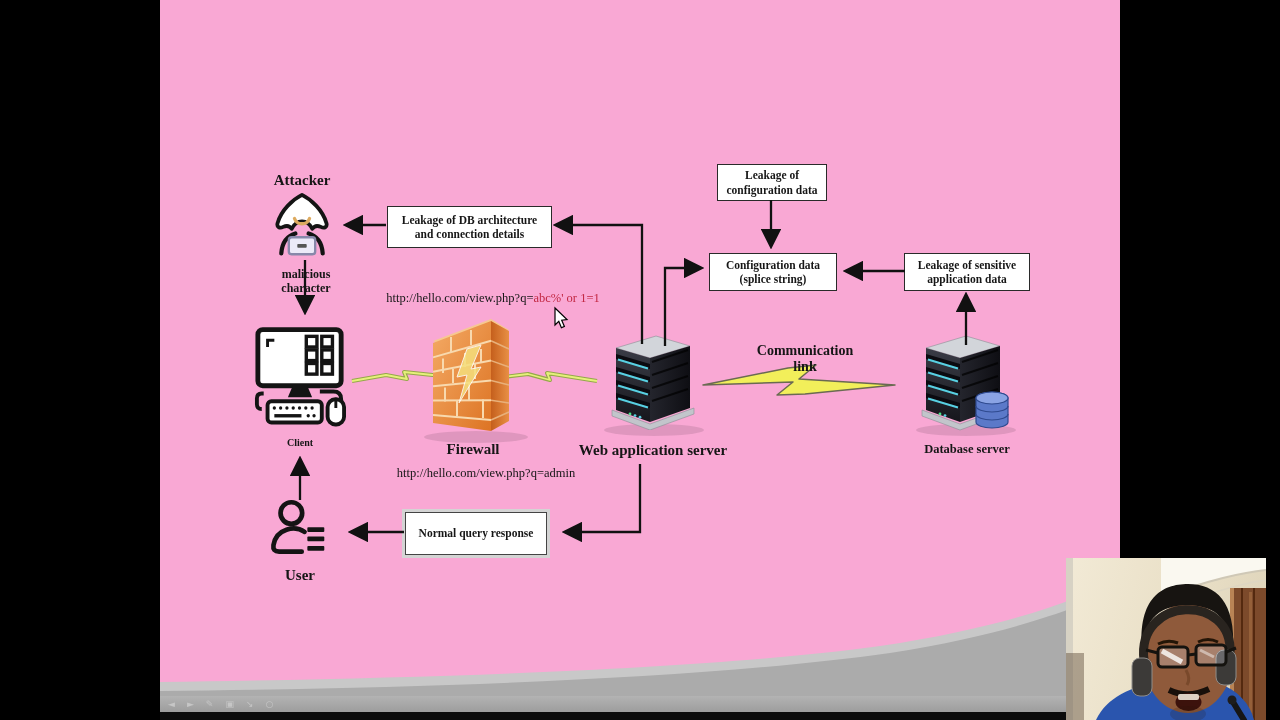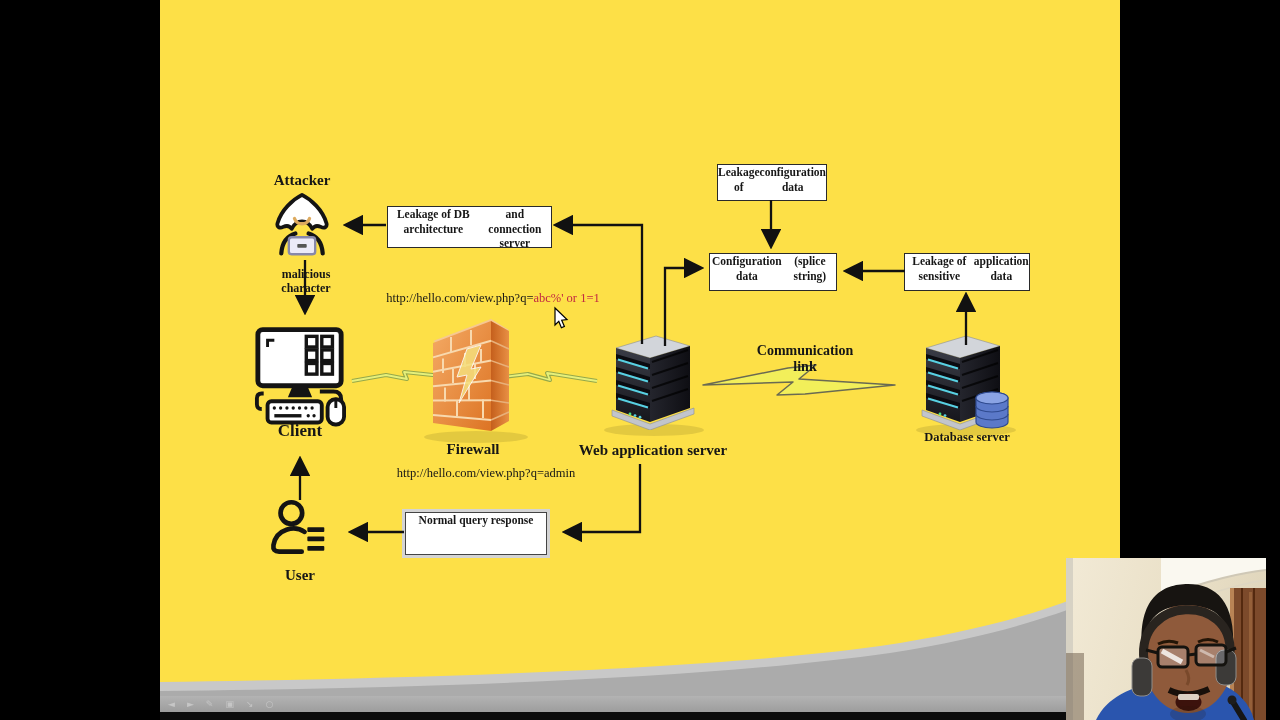--- a/index.html
+++ b/index.html
@@ -1,23 +1,23 @@
 <!DOCTYPE html>
 <html><head>
 <meta charset="utf-8">
 <style>
   html,body{margin:0;padding:0;}
   body{width:1280px;height:720px;background:#000;position:relative;overflow:hidden;
        font-family:"Liberation Serif","DejaVu Serif",serif;}
-  .slide{position:absolute;left:160px;top:0;width:960px;height:720px;background:#fde047;overflow:hidden;}
+  .slide{position:absolute;left:160px;top:0;width:960px;height:720px;background:#f9a8d4;overflow:hidden;}
   .abs{position:absolute;}
   .lbl{position:absolute;font-weight:bold;color:#161616;text-align:center;}
   .dbox{position:absolute;border:1.6px solid #2a2a2a;background:#fff;text-align:center;
         font-weight:bold;font-size:11.5px;line-height:14.5px;color:#161616;
-        display:flex;flex-direction:row;justify-content:center;}
+        display:flex;flex-direction:column;justify-content:center;}
   .url{position:absolute;font-weight:normal;font-size:12.5px;color:#161616;text-align:center;white-space:nowrap;}
   .red{color:#c22742;}
   .presenter-bar{position:absolute;left:0;top:696px;width:960px;height:16px;
       background:linear-gradient(#b3b3b3,#9d9d9d);display:flex;align-items:center;gap:12px;
       padding-left:8px;box-sizing:border-box;}
   .pt-icon{font-family:"DejaVu Sans",sans-serif;font-size:9px;color:#c6c6c6;line-height:1;}
   .bottom-strip{position:absolute;left:0;top:712px;width:960px;height:8px;background:#0b0b0b;}
   .webcam{position:absolute;left:1066px;top:558px;width:200px;height:162px;overflow:hidden;
       background:linear-gradient(105deg,#f2ead6 0%,#e9dfc6 55%,#dcd2b8 100%);z-index:10;}
   svg{display:block;}
@@ -176,30 +176,30 @@
       <path d="M60,74 a16,6 0 0 0 32,0 M60,82 a16,6 0 0 0 32,0" fill="none" stroke="#2f4a8f" stroke-width="1.2"></path>
       <ellipse cx="76" cy="66" rx="16" ry="6" fill="#8aa3e4" stroke="#2f4a8f" stroke-width="1.2"></ellipse>
     </g>
   </svg>
 
   <div class="lbl" style="left:92px;top:172px;width:100px;font-size:15px">Attacker</div>
   <div class="lbl" style="left:96px;top:268px;width:100px;font-size:12px;line-height:13.5px">
     <div>malicious</div>
     <div>character</div>
   </div>
-  <div class="lbl" style="left:100px;top:421px;width:80px;font-size:17px">Client</div>
+  <div class="lbl" style="left:100px;top:437px;width:80px;font-size:10px">Client</div>
   <div class="lbl" style="left:100px;top:567px;width:80px;font-size:15px">User</div>
   <div class="lbl" style="left:273px;top:441px;width:80px;font-size:15px">Firewall</div>
   <div class="lbl" style="left:418px;top:442px;width:150px;font-size:15px">Web application server</div>
-  <div class="lbl" style="left:732px;top:430px;width:150px;font-size:12.5px">Database server</div>
+  <div class="lbl" style="left:732px;top:442px;width:150px;font-size:12.5px">Database server</div>
   <div class="lbl" style="left:585px;top:343px;width:120px;font-size:14px">Communication link</div>
 
   <div class="dbox" style="left:227px;top:206px;width:163px;height:40px">
     <div>Leakage of DB architecture</div>
-      <div>and connection server</div>
+      <div>and connection details</div>
   </div>
   <div class="dbox" style="left:557px;top:164px;width:108px;height:35px">
     <div>Leakage of</div>
       <div>configuration data</div>
   </div>
   <div class="dbox" style="left:549px;top:253px;width:126px;height:36px">
     <div>Configuration data</div>
       <div>(splice string)</div>
   </div>
   <div class="dbox" style="left:744px;top:253px;width:124px;height:36px">

